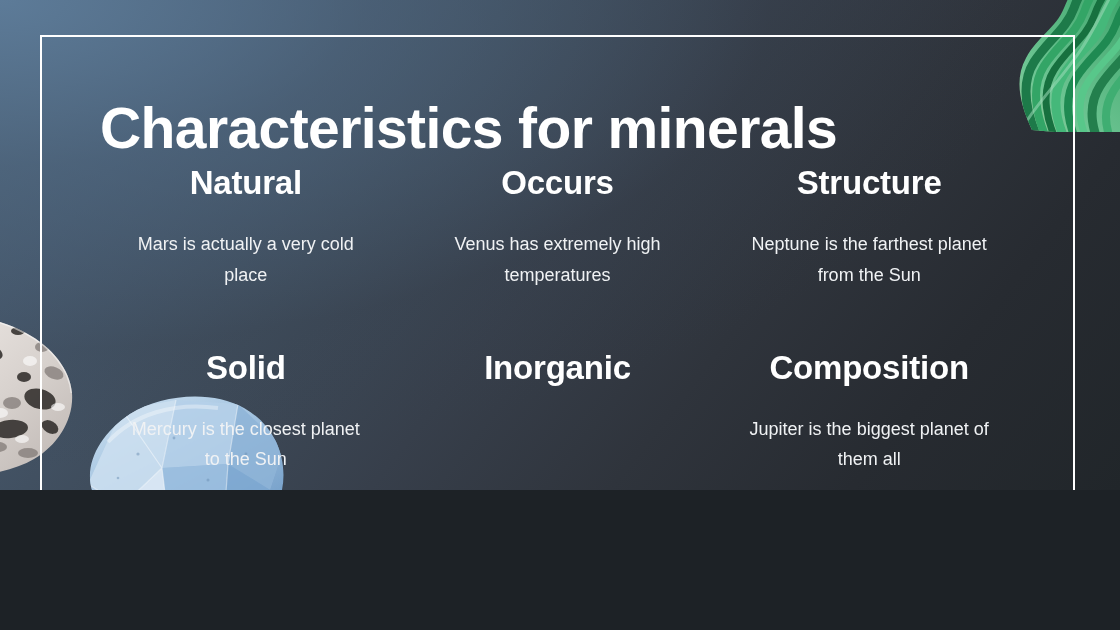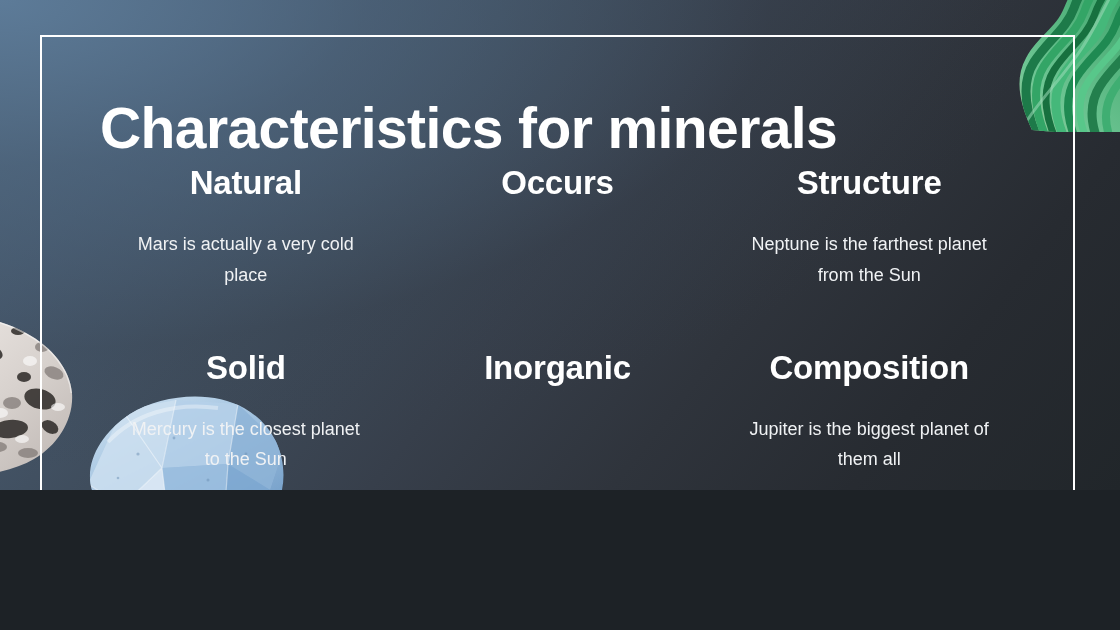--- a/index.html
+++ b/index.html
@@ -259,20 +259,21 @@
 
     <div class="grid">
 
       <div class="cell">
         <div class="cell-heading">Natural</div>
         <p class="cell-body">Mars is actually a very cold place</p>
       </div>
 
       <div class="cell">
         <div class="cell-heading">Occurs</div>
+        <p class="cell-body">Venus has extremely high temperatures</p>
       </div>
 
       <div class="cell">
         <div class="cell-heading">Structure</div>
         <p class="cell-body">Neptune is the farthest planet from the Sun</p>
       </div>
 
       <div class="cell">
         <div class="cell-heading">Solid</div>
         <p class="cell-body">Mercury is the closest planet to the Sun</p>

